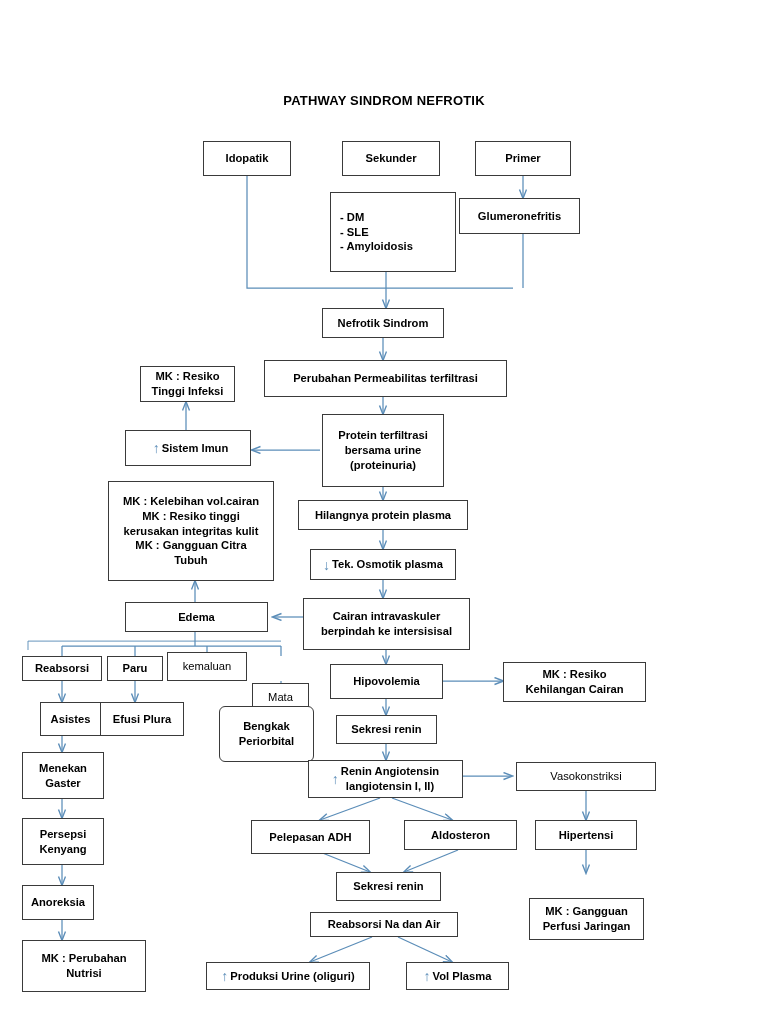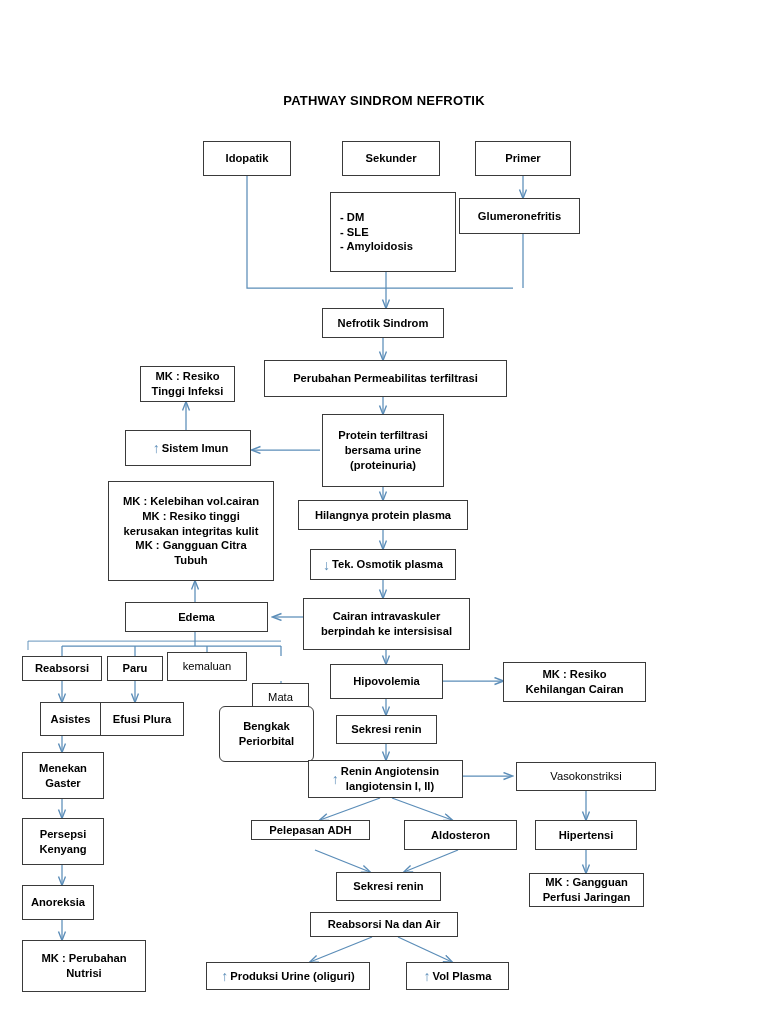--- a/index.html
+++ b/index.html
@@ -252,41 +252,41 @@
 
   <div class="node" style="left:516px;top:762px;width:140px;height:29px;font-weight:normal;">
     <span class="txt">Vasokonstriksi</span>
   </div>
 
   <div class="node" style="left:22px;top:818px;width:82px;height:47px;">
     <span class="txt">Persepsi
 Kenyang</span>
   </div>
 
-  <div class="node" style="left:251px;top:820px;width:119px;height:20px;">
+  <div class="node" style="left:251px;top:820px;width:119px;height:34px;">
     <span class="txt">Pelepasan ADH</span>
   </div>
 
   <div class="node" style="left:404px;top:820px;width:113px;height:30px;">
     <span class="txt">Aldosteron</span>
   </div>
 
   <div class="node" style="left:535px;top:820px;width:102px;height:30px;">
     <span class="txt">Hipertensi</span>
   </div>
 
   <div class="node" style="left:22px;top:885px;width:72px;height:35px;">
     <span class="txt">Anoreksia</span>
   </div>
 
   <div class="node" style="left:336px;top:872px;width:105px;height:29px;">
     <span class="txt">Sekresi renin</span>
   </div>
 
-  <div class="node" style="left:529px;top:873px;width:115px;height:34px;">
+  <div class="node" style="left:529px;top:898px;width:115px;height:42px;">
     <span class="txt">MK : Gangguan
 Perfusi Jaringan</span>
   </div>
 
   <div class="node" style="left:310px;top:912px;width:148px;height:25px;">
     <span class="txt">Reabsorsi Na dan Air</span>
   </div>
 
   <div class="node" style="left:22px;top:940px;width:124px;height:52px;">
     <span class="txt">MK : Perubahan

